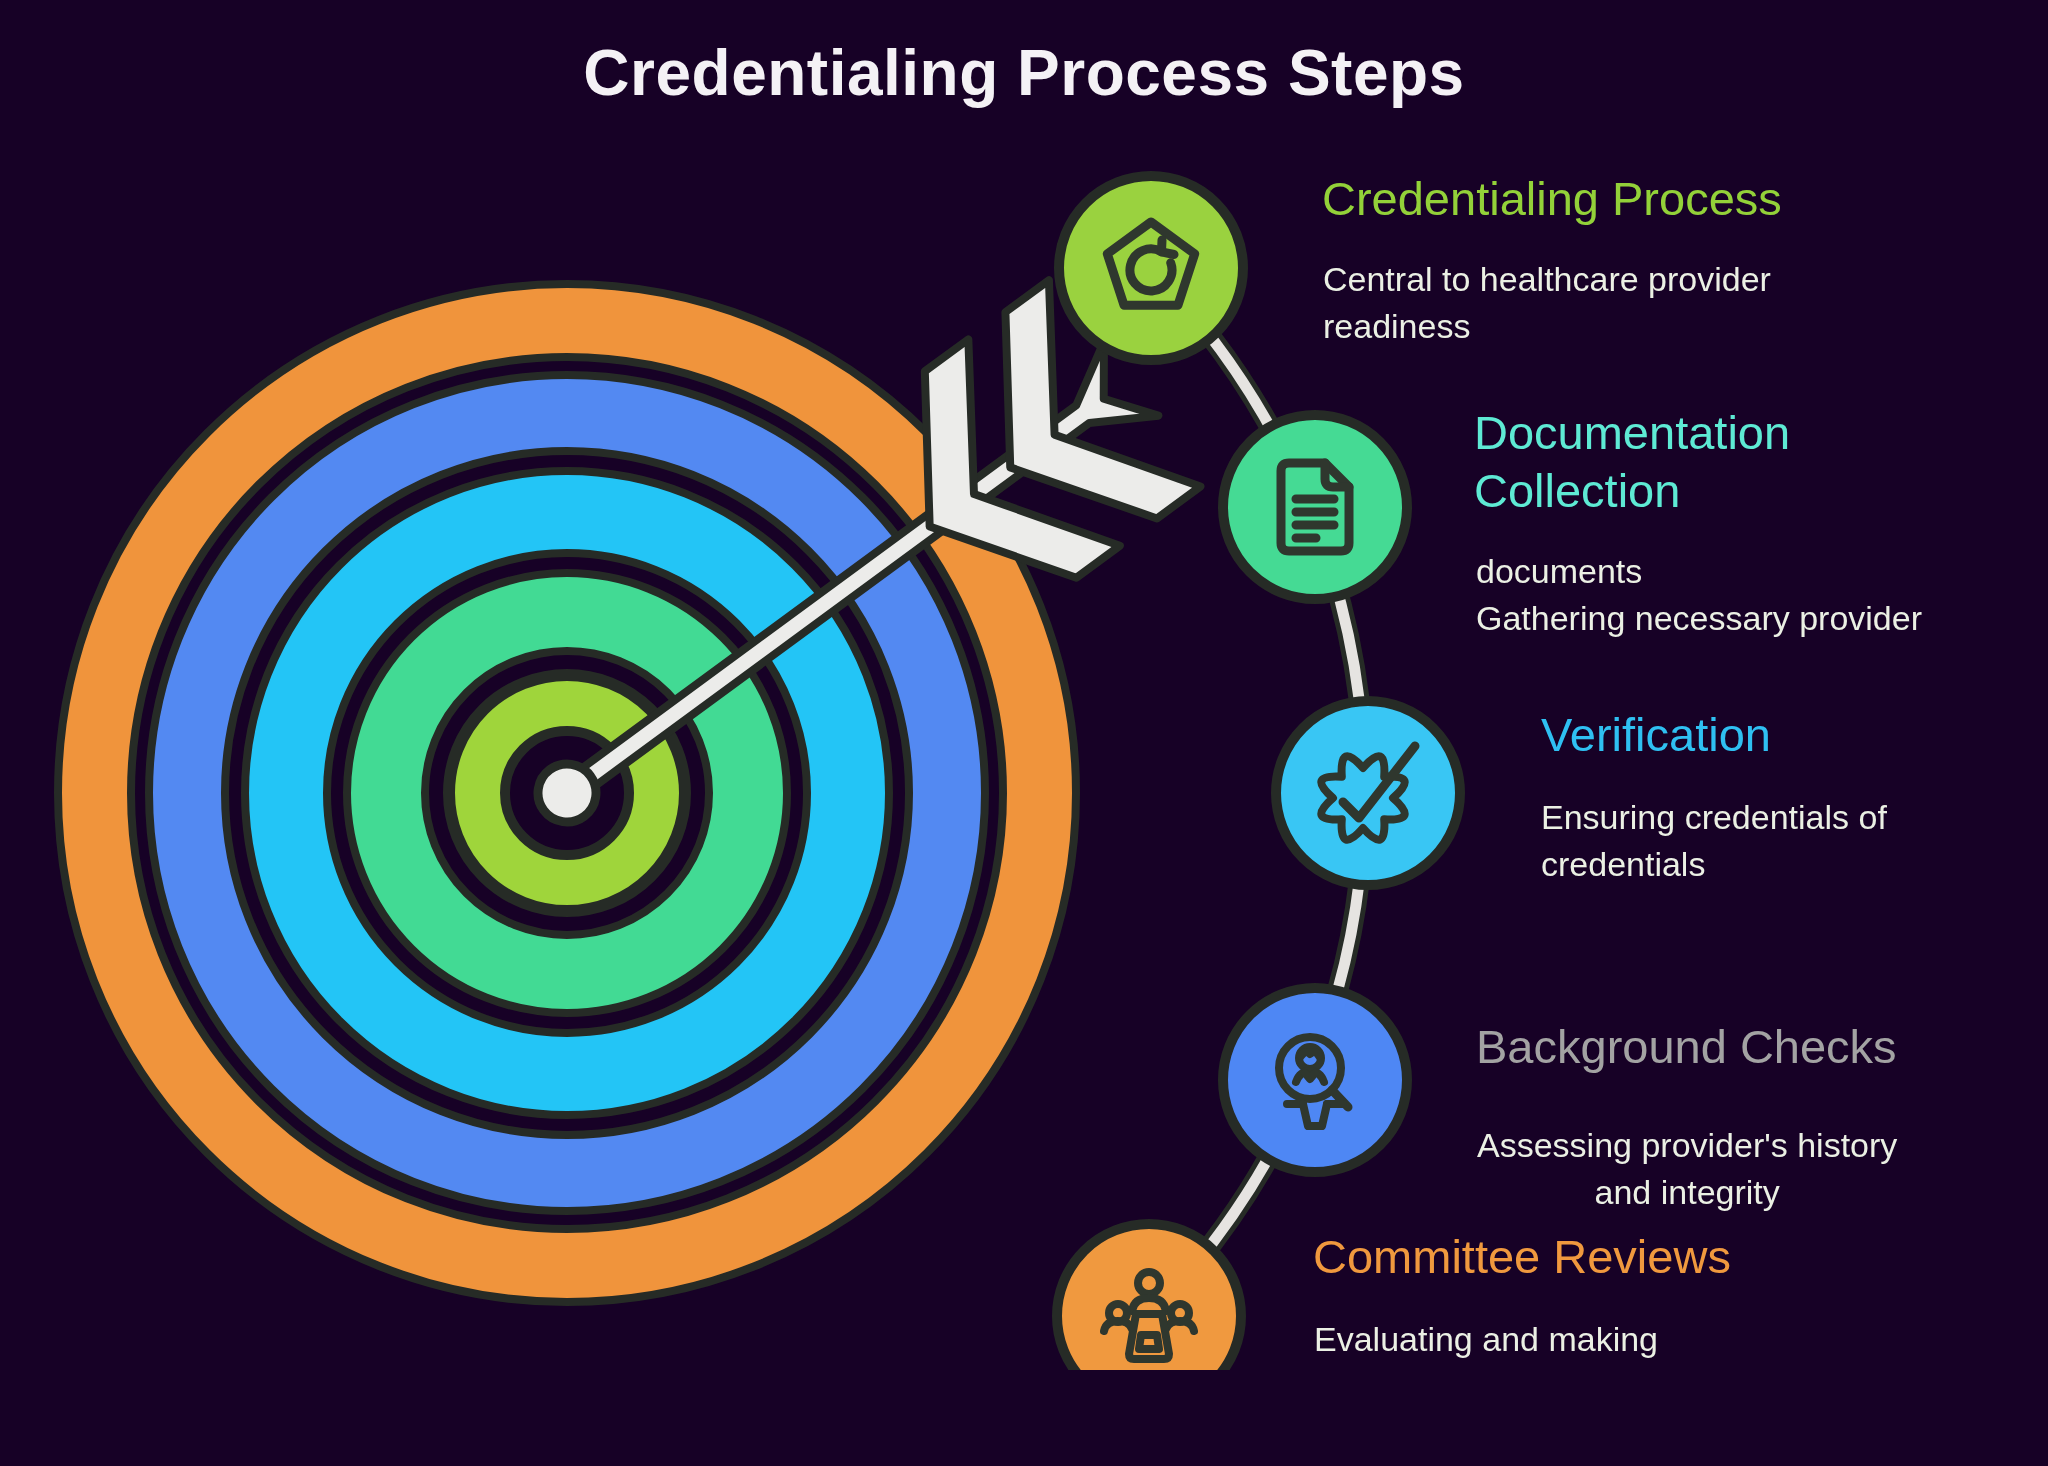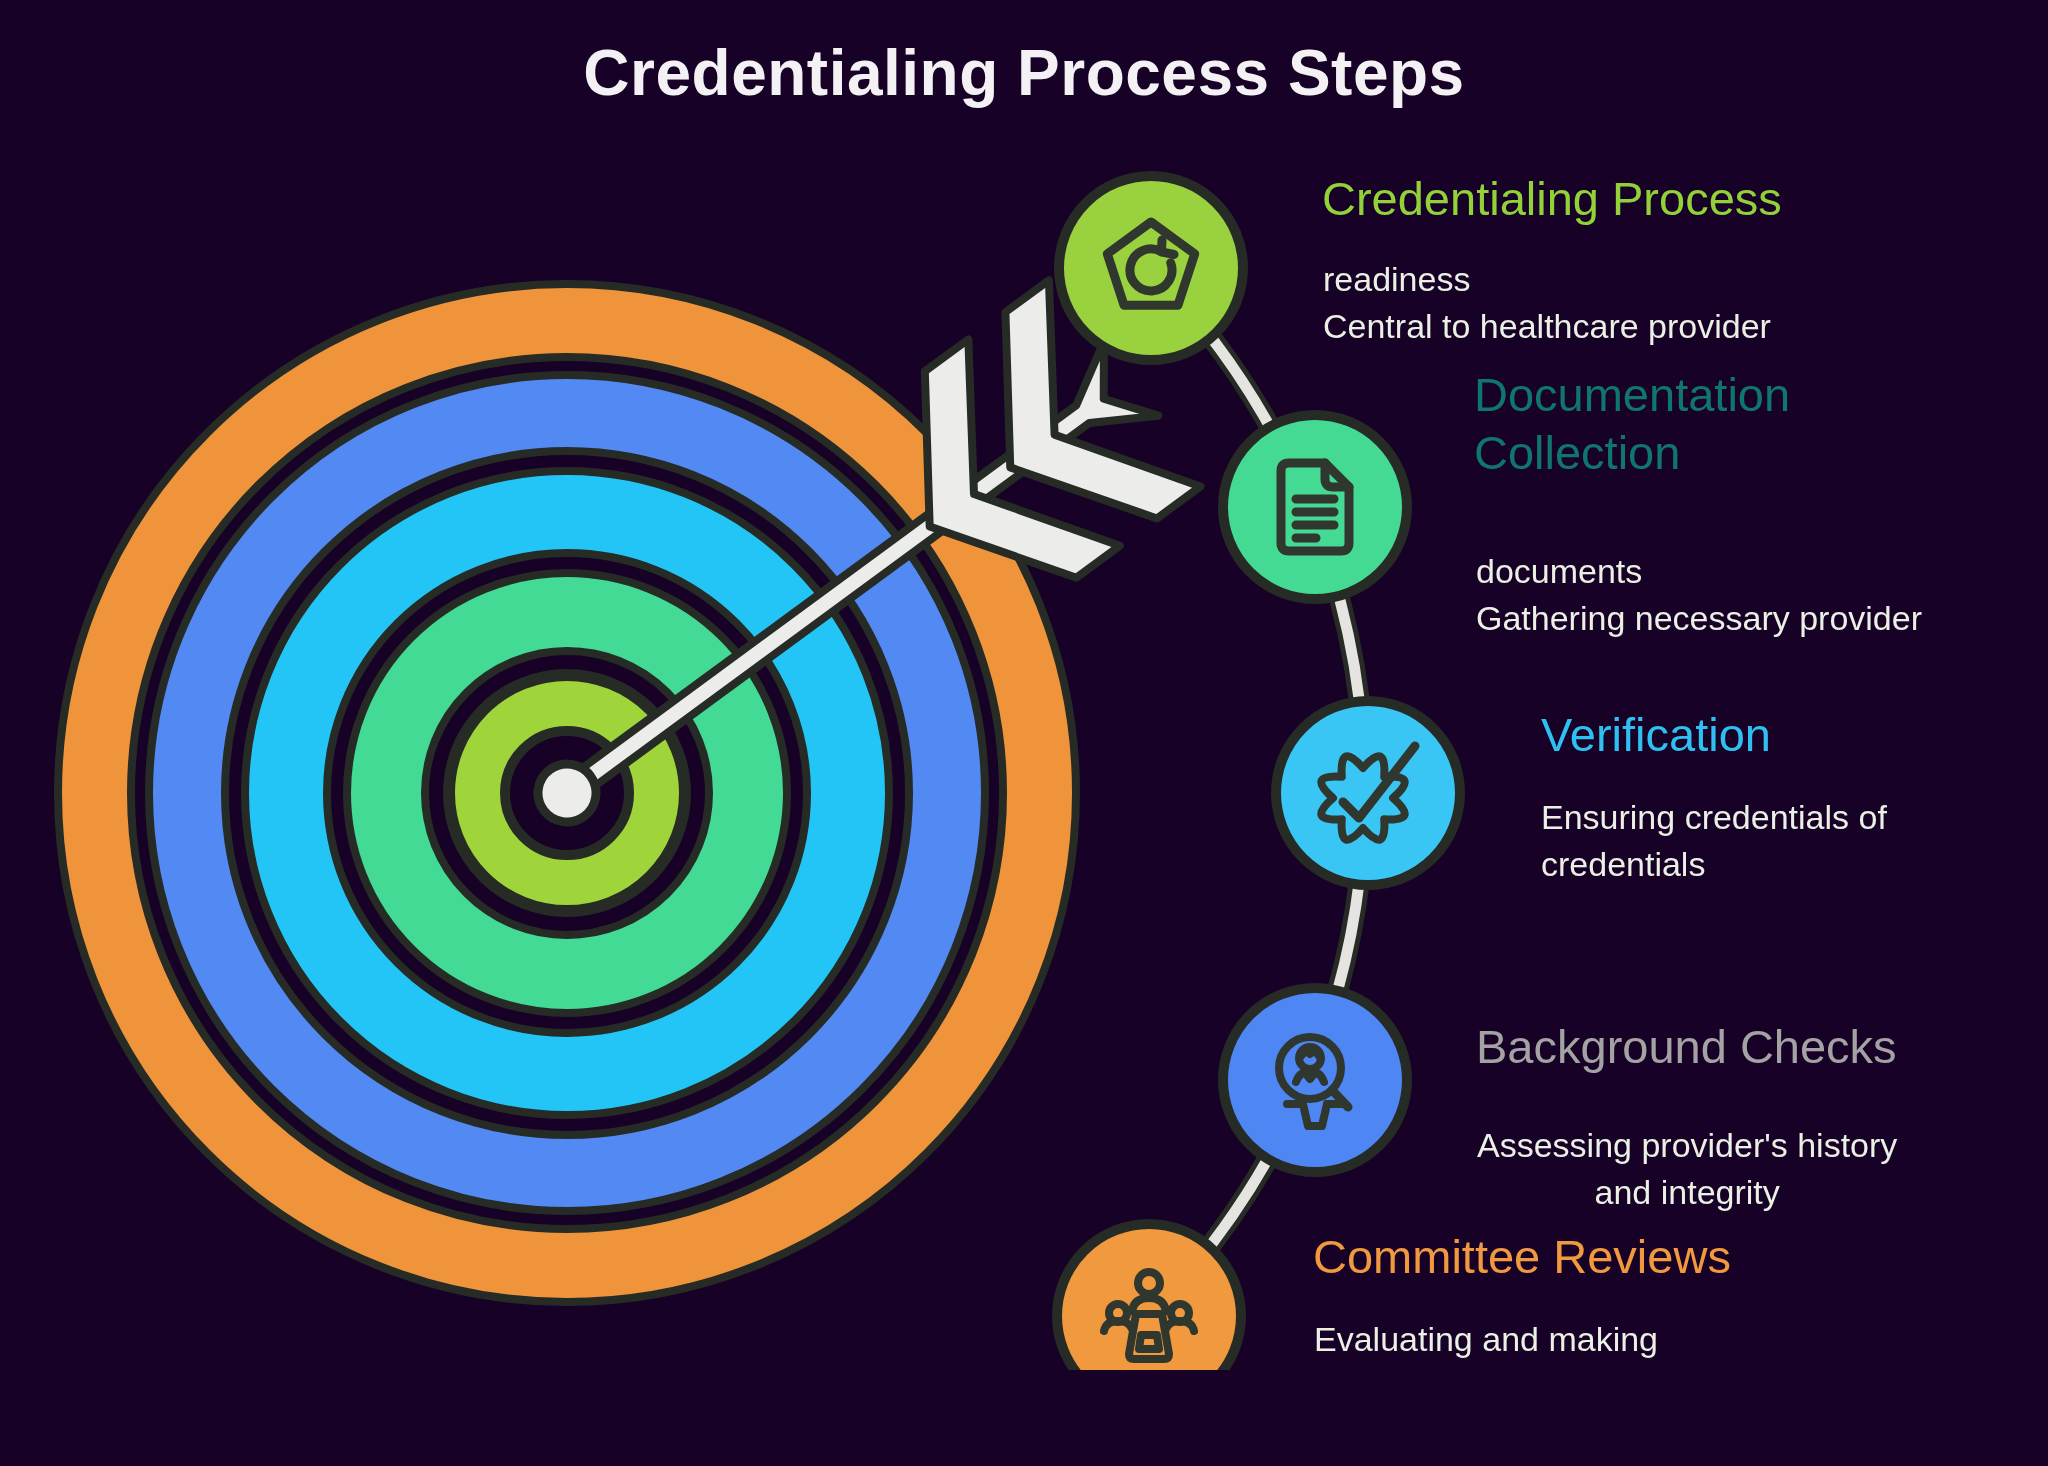--- a/index.html
+++ b/index.html
@@ -109,25 +109,25 @@
         <path d="M -13,-2 H 13 L 20,38 Q 20,43 15,43 H -15 Q -20,43 -20,38 Z"></path>
         <path d="M -8,19 H 8 L 10,33 H -10 Z"></path>
       </g>
     </g>
   </svg>
 
   <div class="title" style="color: rgb(244, 241, 245);">Credentialing Process Steps</div>
 
   <div class="step-heading" style="left: 1322px; top: 170px; color: rgb(147, 209, 57);">Credentialing Process</div>
   <div class="step-body" style="left:1323px;top:256px;">
+    <div>Central to healthcare provider</div>
     <div>readiness</div>
-    <div>Central to healthcare provider</div>
   </div>
 
-  <div class="step-heading" style="left: 1474px; top: 366px; color: #0f766e;">
+  <div class="step-heading" style="left: 1474px; top: 404px; color: #5eead4;">
     <div>Documentation</div>
     <div>Collection</div>
   </div>
   <div class="step-body" style="left:1476px;top:548px;">
     <div>documents</div>
     <div>Gathering necessary provider</div>
   </div>
 
   <div class="step-heading" style="left: 1541px; top: 706px; color: rgb(47, 192, 242);">Verification</div>
   <div class="step-body" style="left:1541px;top:794px;">

